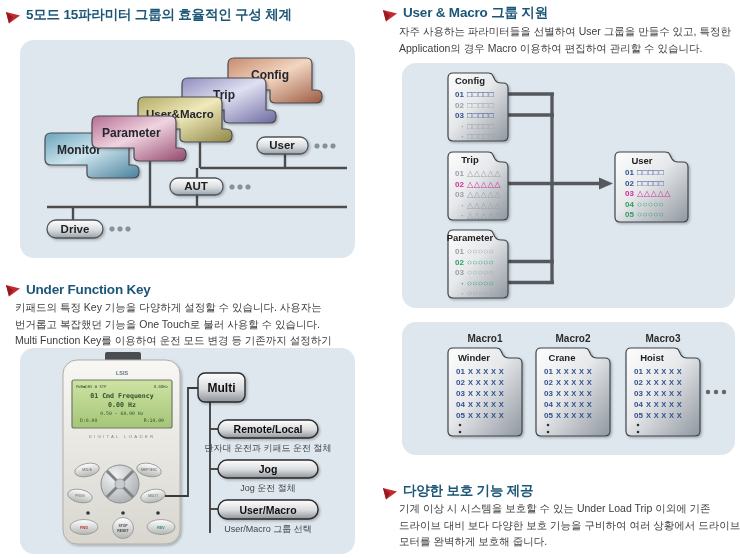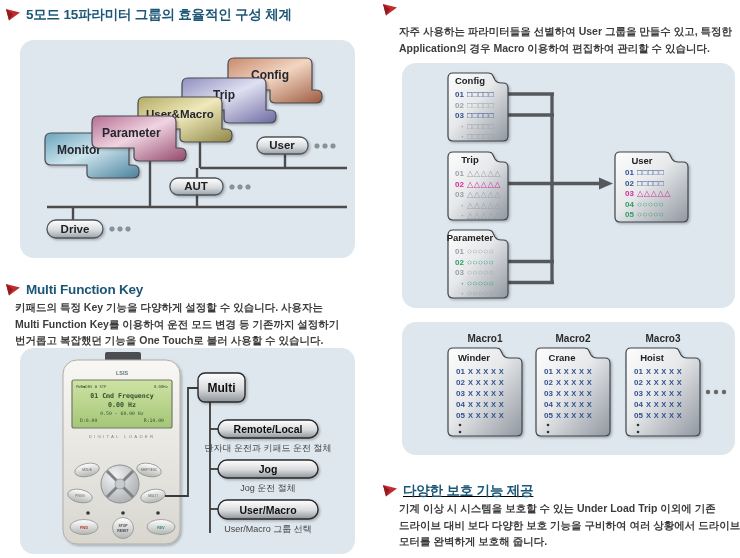--- a/index.html
+++ b/index.html
@@ -1,20 +1,20 @@
 <!DOCTYPE html>
 <html><head>
 <meta charset="utf-8">
 <style>
   html,body{margin:0;padding:0;background:#fff;}
   #page{position:relative;width:740px;height:558px;background:#fff;overflow:hidden;
         font-family:"Liberation Sans","DejaVu Sans",sans-serif;}
-  .hdr{position:absolute;display:flex;align-items:center;gap:6px;white-space:nowrap;}
+  .hdr{position:absolute;display:flex;align-items:flex-end;gap:6px;white-space:nowrap;}
   .hdr-text{font-size:13.5px;font-weight:bold;color:#1b5677;letter-spacing:-0.2px;}
-  .para{position:absolute;font-size:10.5px;color:#3c3c3c;line-height:16.5px;white-space:nowrap;font-weight:bold;}
+  .para{position:absolute;font-size:10.5px;color:#3c3c3c;line-height:16.5px;white-space:nowrap;}
   svg{position:absolute;display:block;}
   svg text{font-family:"Liberation Sans","DejaVu Sans",sans-serif;}
   .flab{font-size:12px;font-weight:bold;fill:#26262e;}
   .nlab{font-size:11.5px;font-weight:bold;fill:#26262e;}
   .ftitle{font-size:9.5px;font-weight:bold;fill:#222;}
   .rn{font-size:8px;font-weight:bold;}
   .rs{font-size:8.2px;letter-spacing:.5px;}
   .mn{font-size:8px;font-weight:bold;fill:#33508e;}
   .ms{font-size:7.5px;font-weight:bold;fill:#33508e;letter-spacing:.3px;}
   .mname{font-size:10px;font-weight:bold;fill:#2a2a2a;}
@@ -133,20 +133,21 @@
         <circle cx="100" cy="189" r="2.3"></circle>
         <circle cx="108" cy="189" r="2.3"></circle>
     </g>
   </svg>
 
   <div class="hdr" style="left:383px;top:4px;">
     <svg style="position:static" width="14" height="12" viewBox="0 0 14 12">
       <path d="M0,0 L14,3.5 L3,11.5 Z" fill="#c32a30"></path>
         <path d="M0,0 L7,5.2 L3,11.5 Z" fill="#951a20"></path>
     </svg>
+    <span class="hdr-text">User &amp; Macro 그룹 지원</span>
   </div>
   <div class="para" style="left:399px;top:23px;">
     <div>자주 사용하는 파라미터들을 선별하여 User 그룹을 만들수 있고, 특정한</div>
     <div>Application의 경우 Macro 이용하여 편집하여 관리할 수 있습니다.</div>
   </div>
 
   <svg style="left:402px;top:63px;" width="333" height="245" viewBox="0 0 333 245">
     <defs>
       <linearGradient id="g-fold" x1="0" y1="0" x2="1" y2="1">
           <stop offset="0" stop-color="#fdfdfd"></stop>
@@ -284,44 +285,44 @@
       <circle cx="236" cy="103" r="1.3" fill="#333"></circle>
         <circle cx="236" cy="110" r="1.3" fill="#333"></circle>
     </g>
     <g fill="#666">
       <circle cx="306" cy="70" r="2.2"></circle>
         <circle cx="314" cy="70" r="2.2"></circle>
         <circle cx="322" cy="70" r="2.2"></circle>
     </g>
   </svg>
 
-  <div class="hdr" style="left:383px;top:482px;text-decoration:underline;">
+  <div class="hdr" style="left:383px;top:482px;">
     <svg style="position:static" width="14" height="12" viewBox="0 0 14 12">
       <path d="M0,0 L14,3.5 L3,11.5 Z" fill="#c32a30"></path>
         <path d="M0,0 L7,5.2 L3,11.5 Z" fill="#951a20"></path>
     </svg>
     <span class="hdr-text">다양한 보호 기능 제공</span>
   </div>
   <div class="para" style="left:399px;top:500px;">
     <div>기계 이상 시 시스템을 보호할 수 있는 Under Load Trip 이외에 기존</div>
     <div>드라이브 대비 보다 다양한 보호 기능을 구비하여 여러 상황에서 드라이브와</div>
     <div>모터를 완벽하게 보호해 줍니다.</div>
   </div>
 
   <div class="hdr" style="left:6px;top:282px;">
     <svg style="position:static" width="14" height="12" viewBox="0 0 14 12">
       <path d="M0,0 L14,3.5 L3,11.5 Z" fill="#c32a30"></path>
         <path d="M0,0 L7,5.2 L3,11.5 Z" fill="#951a20"></path>
     </svg>
-    <span class="hdr-text">Multi Function Key</span>
+    <span class="hdr-text">Under Function Key</span>
   </div>
   <div class="para" style="left:15px;top:299px;">
     <div>키패드의 특정 Key 기능을 다양하게 설정할 수 있습니다. 사용자는</div>
+    <div>번거롭고 복잡했던 기능을 One Touch로 불러 사용할 수 있습니다.</div>
     <div>Multi Function Key를 이용하여 운전 모드 변경 등 기존까지 설정하기</div>
-    <div>번거롭고 복잡했던 기능을 One Touch로 불러 사용할 수 있습니다.</div>
   </div>
 
   <svg style="left:20px;top:348px;" width="335" height="206" viewBox="0 0 335 206">
     <defs>
       <linearGradient id="g-dev" x1="0" y1="0" x2="0" y2="1">
           <stop offset="0" stop-color="#f8f7f3"></stop>
           <stop offset="1" stop-color="#d8d6cf"></stop>
         </linearGradient>
       <linearGradient id="g-lcd" x1="0" y1="0" x2="0" y2="1">
           <stop offset="0" stop-color="#cfe2a4"></stop>

